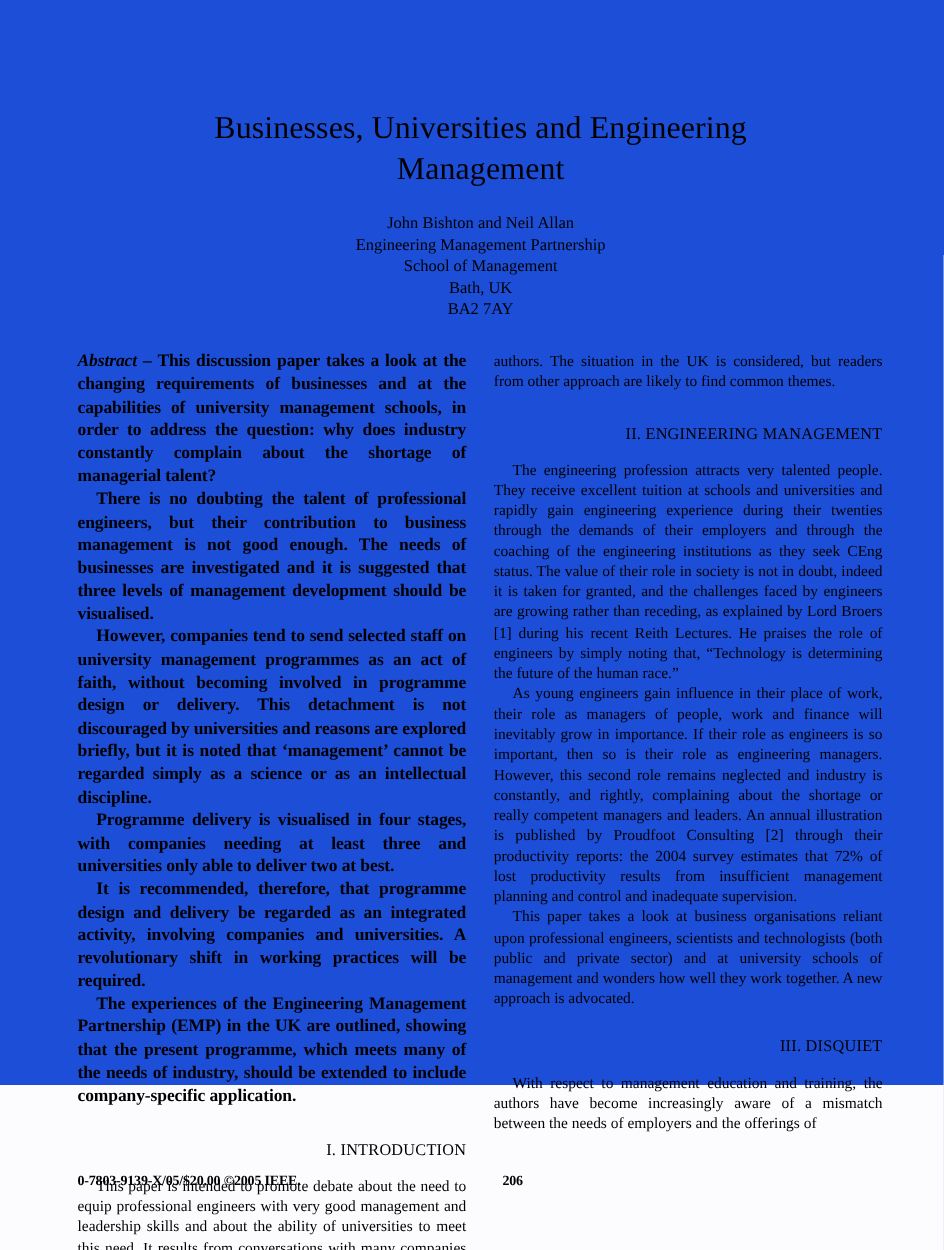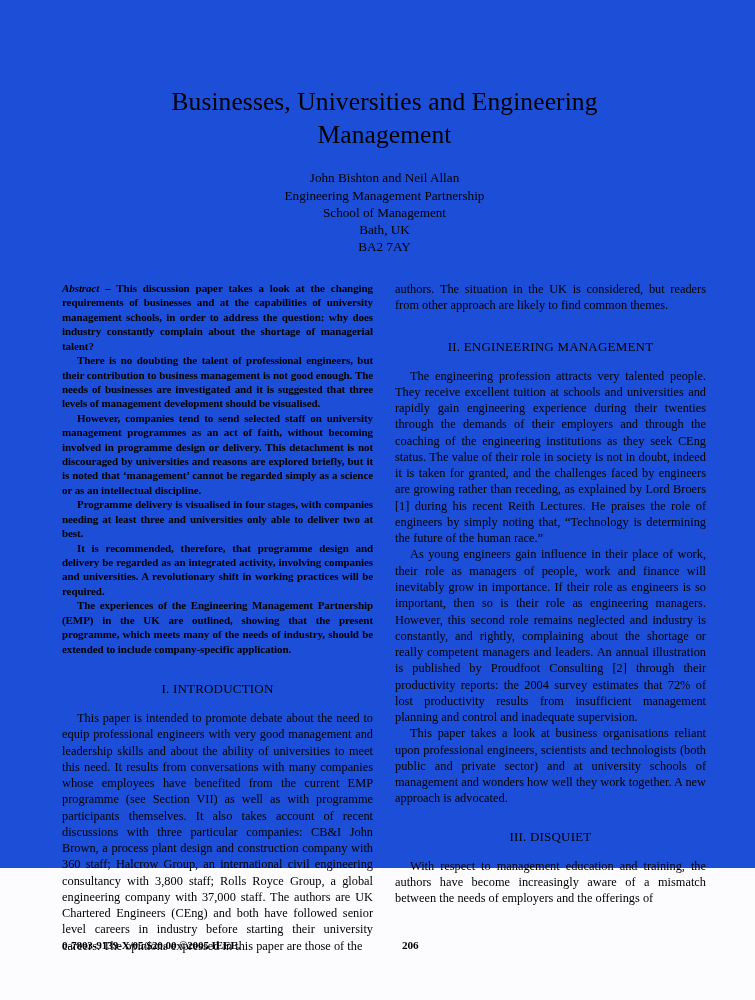--- a/index.html
+++ b/index.html
@@ -69,31 +69,31 @@
     font-size: 12.35px;
     line-height: 1.318;
     text-align: justify;
     text-justify: inter-word;
     hyphens: none;
   }
   p.indent { text-indent: 15px; }
 
   .abstract p {
     font-weight: bold;
-    font-size: 11px;
+    font-size: 14px;
     line-height: 1.312;
     letter-spacing: -0.08px;
   }
   .abstract-lead {
     font-style: italic;
     font-weight: bold;
   }
 
   .section-head {
-    text-align: center;
+    text-align: right;
     font-size: 13px;
     font-weight: normal;
     margin: 0;
     padding: 25px 0 13px 0;
     letter-spacing: 0.2px;
   }
   .section-head.tight-top { padding-top: 22px; }
 
   
   .footer {

